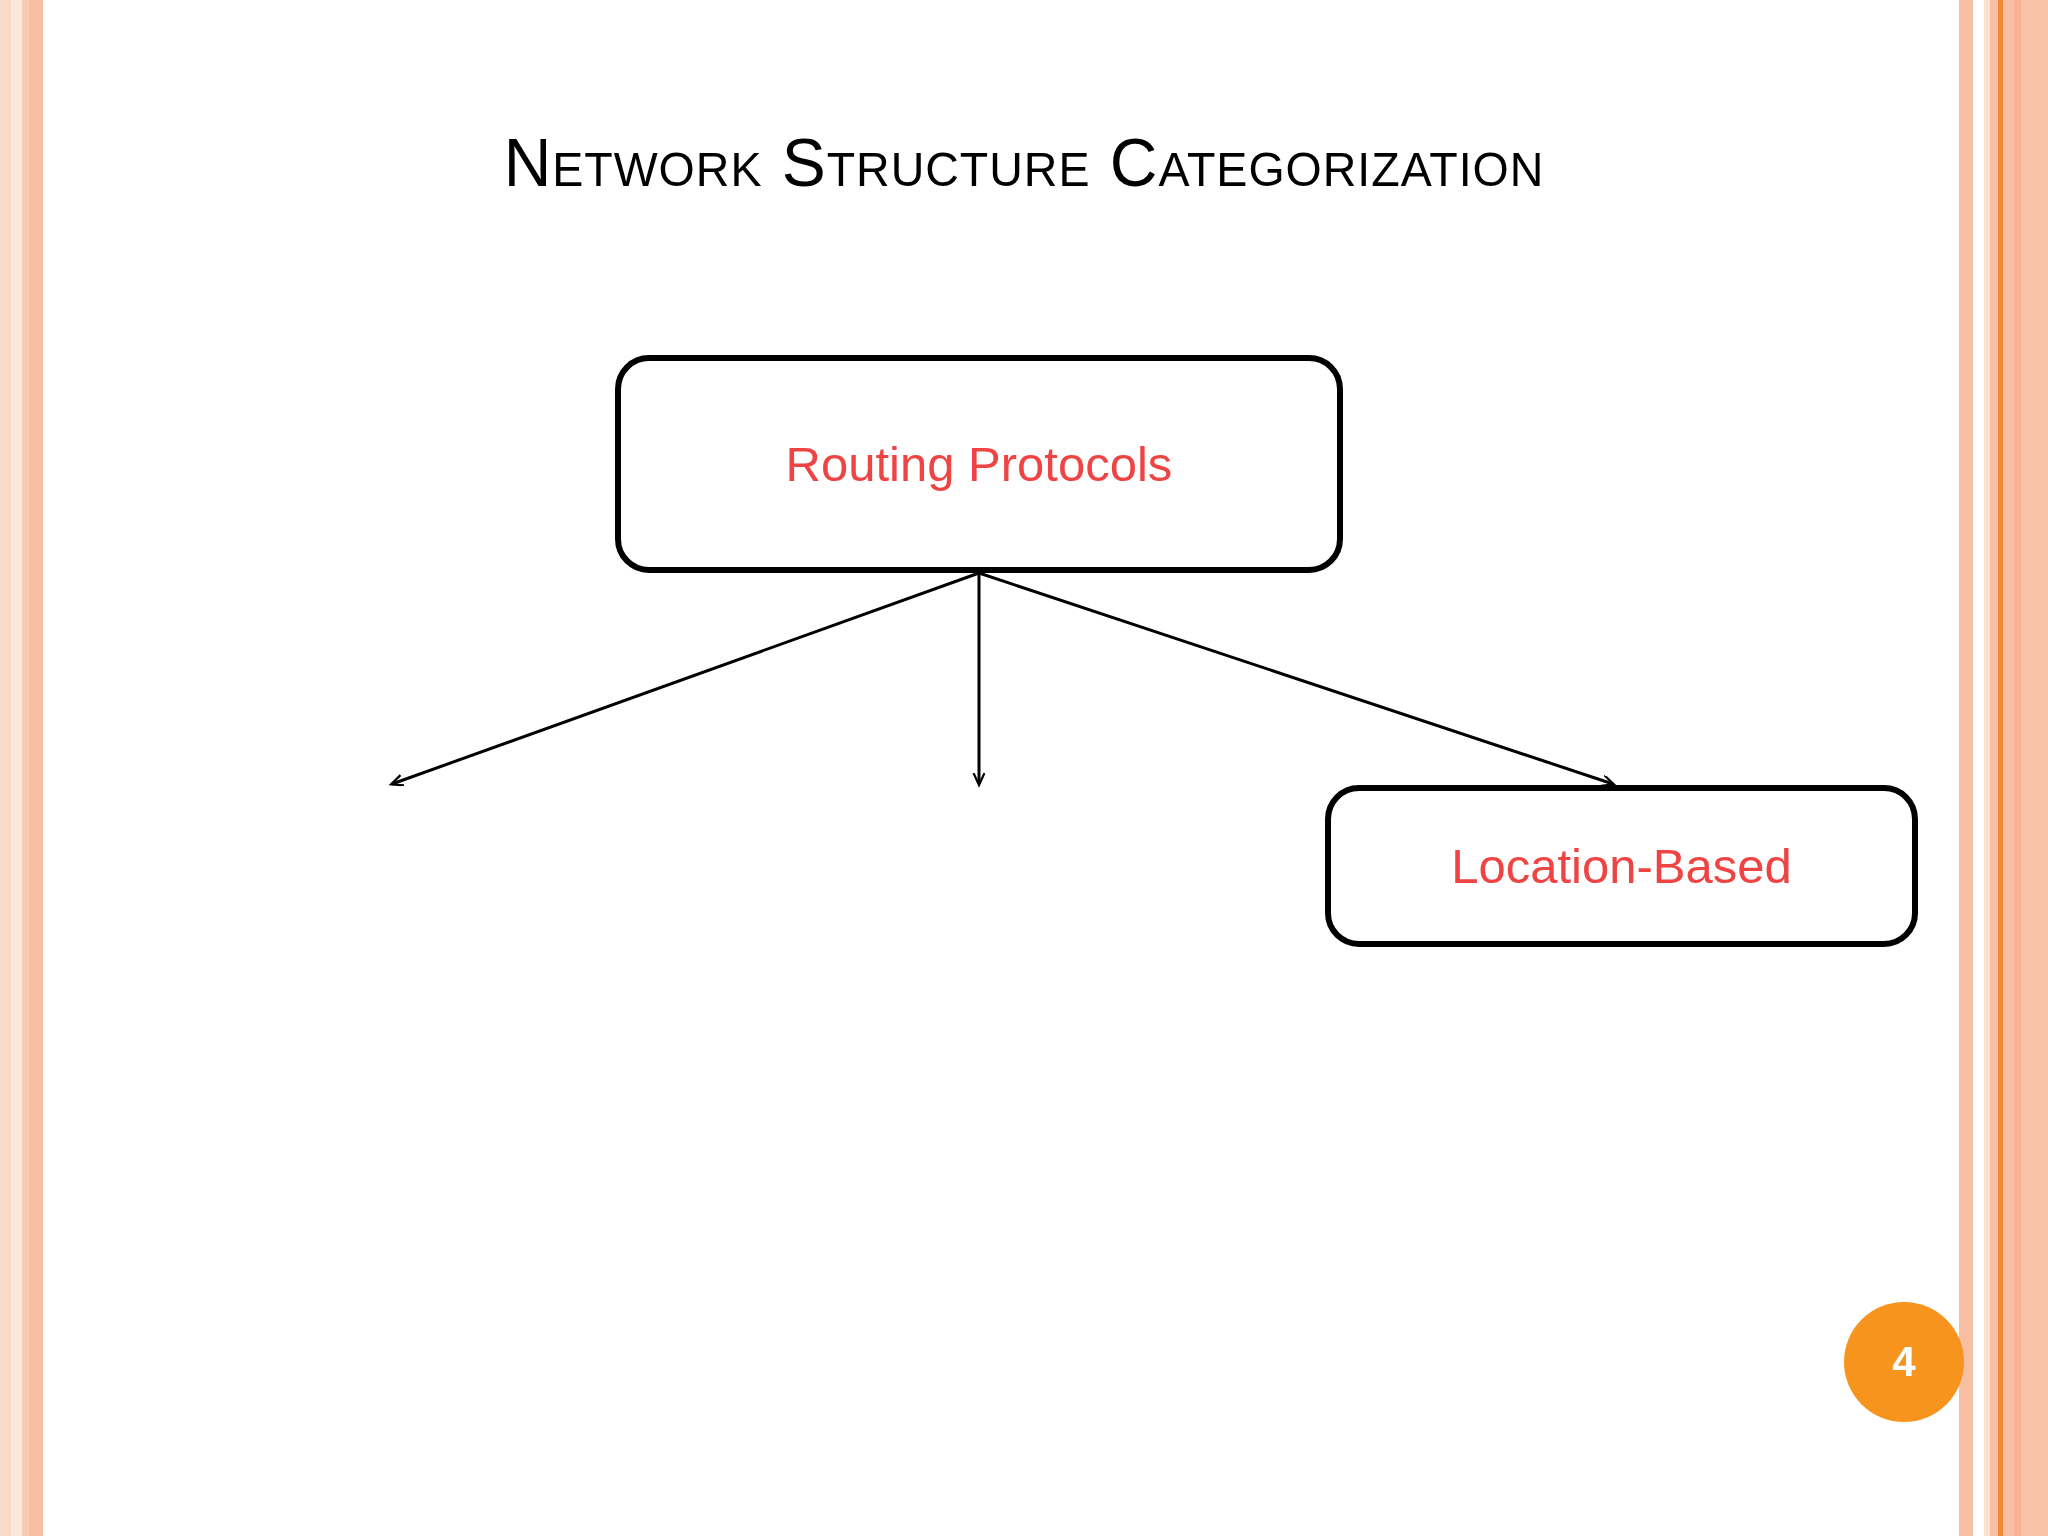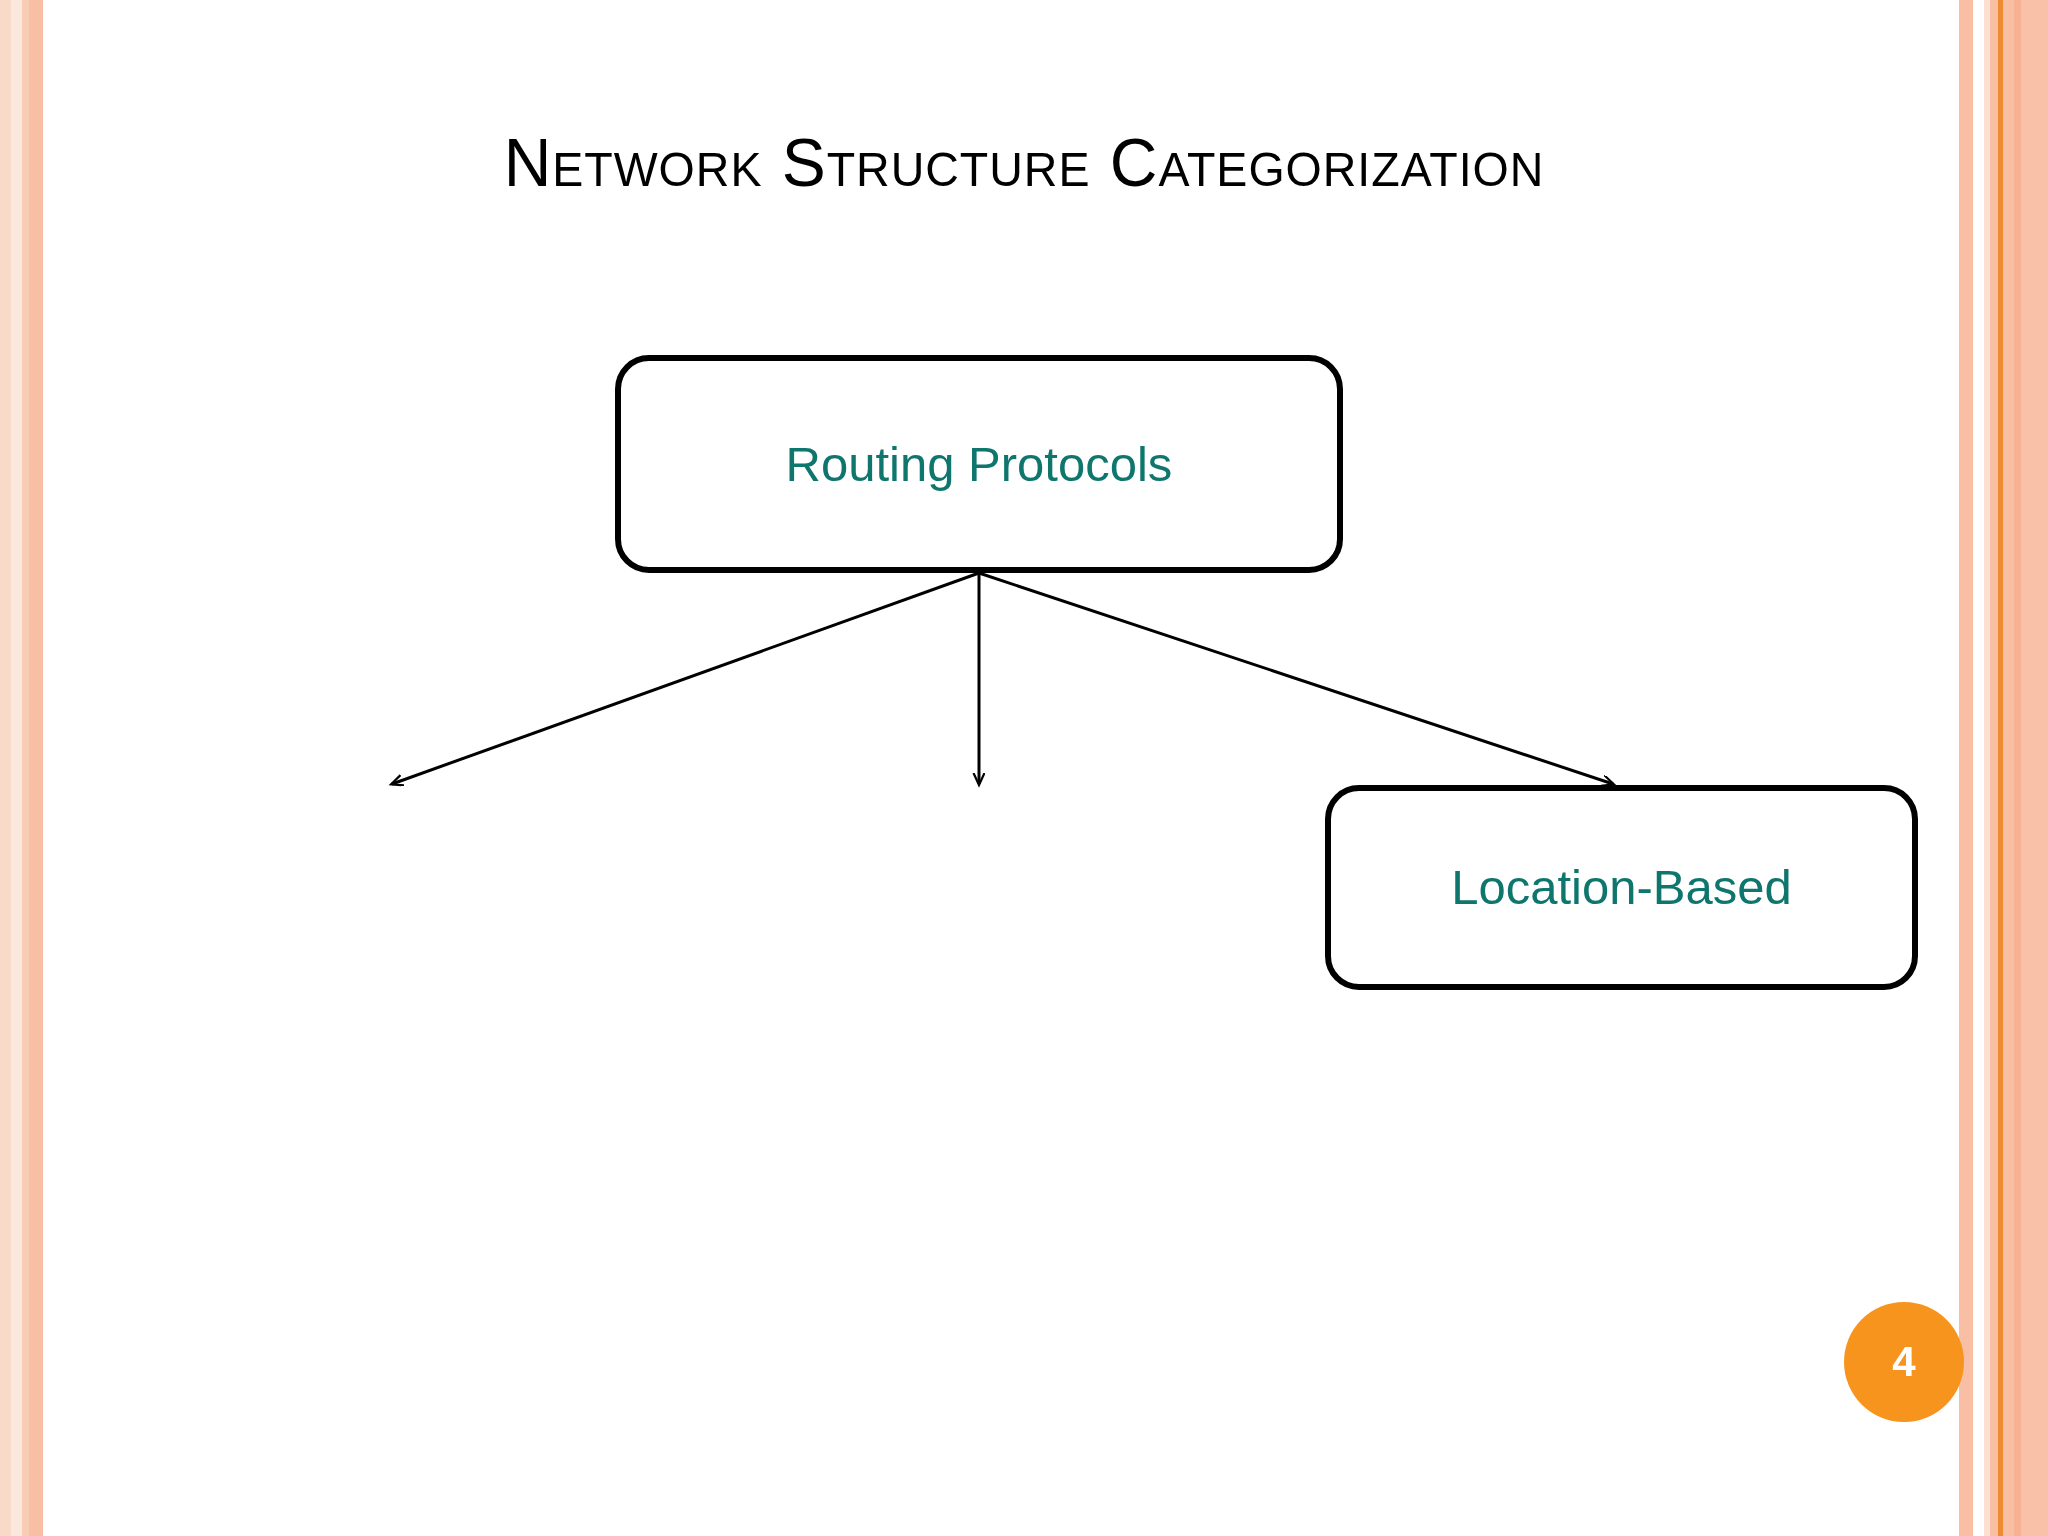--- a/index.html
+++ b/index.html
@@ -80,29 +80,29 @@
     border: 6px solid #000000;
     border-radius: 34px;
     background: #ffffff;
     display: flex;
     align-items: center;
     justify-content: center;
   }
   .node-label {
     font-family: "Liberation Sans", sans-serif;
     font-size: 49px;
-    color: #0f766e;
+    color: #ef4444;
     white-space: nowrap;
     line-height: 1;
   }
 
   #node-root          { left: 615px;  top: 355px; width: 728px; height: 218px; }
   #node-flat          { left: 68px;   top: 785px; width: 622px; height: 205px; }
   #node-hierarchical  { left: 706px;  top: 785px; width: 602px; height: 205px; }
-  #node-location      { left: 1325px; top: 785px; width: 593px; height: 205px; }
+  #node-location      { left: 1325px; top: 785px; width: 593px; height: 162px; }
 
   #connectors {
     position: absolute;
     left: 0;
     top: 0;
     width: 2048px;
     height: 1536px;
     pointer-events: none;
   }
 

